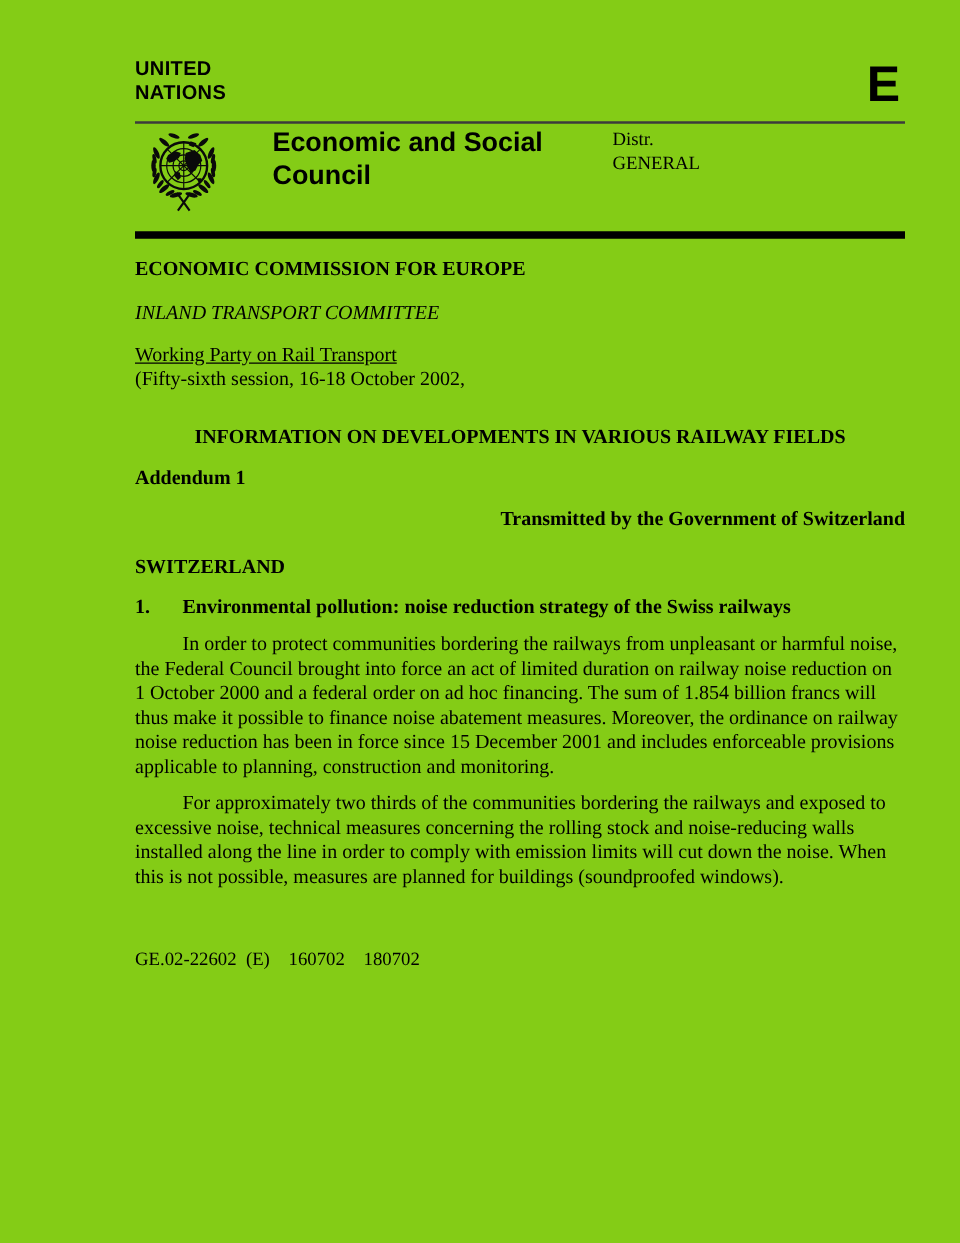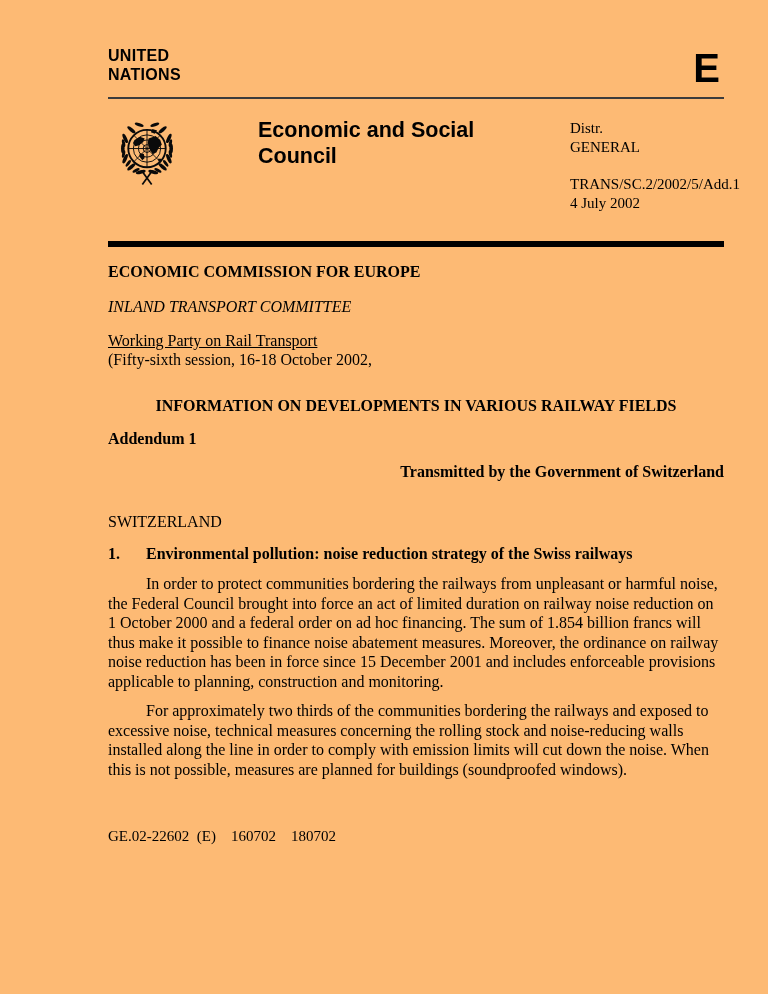--- a/index.html
+++ b/index.html
@@ -1,21 +1,21 @@
 <!DOCTYPE html>
 <html><head>
 <meta charset="utf-8">
 <style>
   * { margin: 0; padding: 0; box-sizing: border-box; }
   html, body { background: #ffffff; }
   .page {
     position: relative;
     width: 768px;
     height: 994px;
-    background: #fdba74;
+    background: #84cc16;
     color: #000000;
     font-family: "Liberation Serif", serif;
     padding: 46px 44px 0 108px;
     overflow: hidden;
   }
 
   
   .header-row {
     display: flex;
     justify-content: space-between;
@@ -32,21 +32,21 @@
   }
   .series-letter {
     font-family: "Liberation Sans", sans-serif;
     font-weight: bold;
     font-size: 40px;
     line-height: 32px;
     padding-right: 4px;
   }
 
   
-  .masthead { display: flex; margin-top: 16px; gap: 40px; }
+  .masthead { display: flex; margin-top: 0; }
   .emblem-box { width: 78px; height: 74px; flex: 0 0 78px; margin-right: 32px; margin-top: 2px; }
   .emblem-box svg { width: 100%; height: 100%; }
   .council-title {
     width: 272px;
     flex: 0 0 272px;
     font-family: "Liberation Sans", sans-serif;
     font-weight: bold;
     font-size: 21.5px;
     line-height: 26px;
     padding-top: 2px;
@@ -67,21 +67,21 @@
   .committee  { font-size: 16px; line-height: 22px; margin-top: 13px; font-style: italic; }
   .wp-block   { font-size: 16px; line-height: 19px; margin-top: 13px; }
   .wp-block .underlined { text-decoration: underline; }
 
   
   .doc-title   { font-weight: bold; font-size: 16px; line-height: 22px; text-align: center; margin-top: 26px; }
   .addendum    { font-weight: bold; font-size: 16px; line-height: 22px; text-align: left; margin-top: 11px; }
   .transmitted { font-weight: bold; font-size: 16px; line-height: 22px; text-align: right; margin-top: 11px; }
 
   
-  .country-heading { font-weight: normal; font-size: 16px; line-height: 22px; margin-top: 28px; }
+  .country-heading { font-weight: bold; font-size: 16px; line-height: 22px; margin-top: 16px; }
   .section-heading { display: flex; font-weight: bold; font-size: 16px; line-height: 22px; margin-top: 10px; }
   .section-number  { width: 38px; flex: 0 0 38px; }
   .body-para {
     font-size: 16px;
     line-height: 19.5px;
     text-indent: 38px;
     margin-top: 9px;
   }
   .body-para + .body-para { margin-top: 10px; }
 
@@ -158,24 +158,20 @@
     </div>
     <div class="council-title">
       <div>Economic and Social</div>
       <div>Council</div>
     </div>
     <div class="doc-info">
       <div class="group">
         <div>Distr.</div>
         <div>GENERAL</div>
       </div>
-      <div class="group">
-        <div>TRANS/SC.2/2002/5/Add.1</div>
-        <div>4 July 2002</div>
-      </div>
     </div>
   </div>
 
   <div class="thick-rule"></div>
 
   <div class="commission">ECONOMIC COMMISSION FOR EUROPE</div>
   <div class="committee">INLAND TRANSPORT COMMITTEE</div>
   <div class="wp-block">
     <div class="underlined">Working Party on Rail Transport</div>
     <div>(Fifty-sixth session, 16-18 October 2002,</div>

